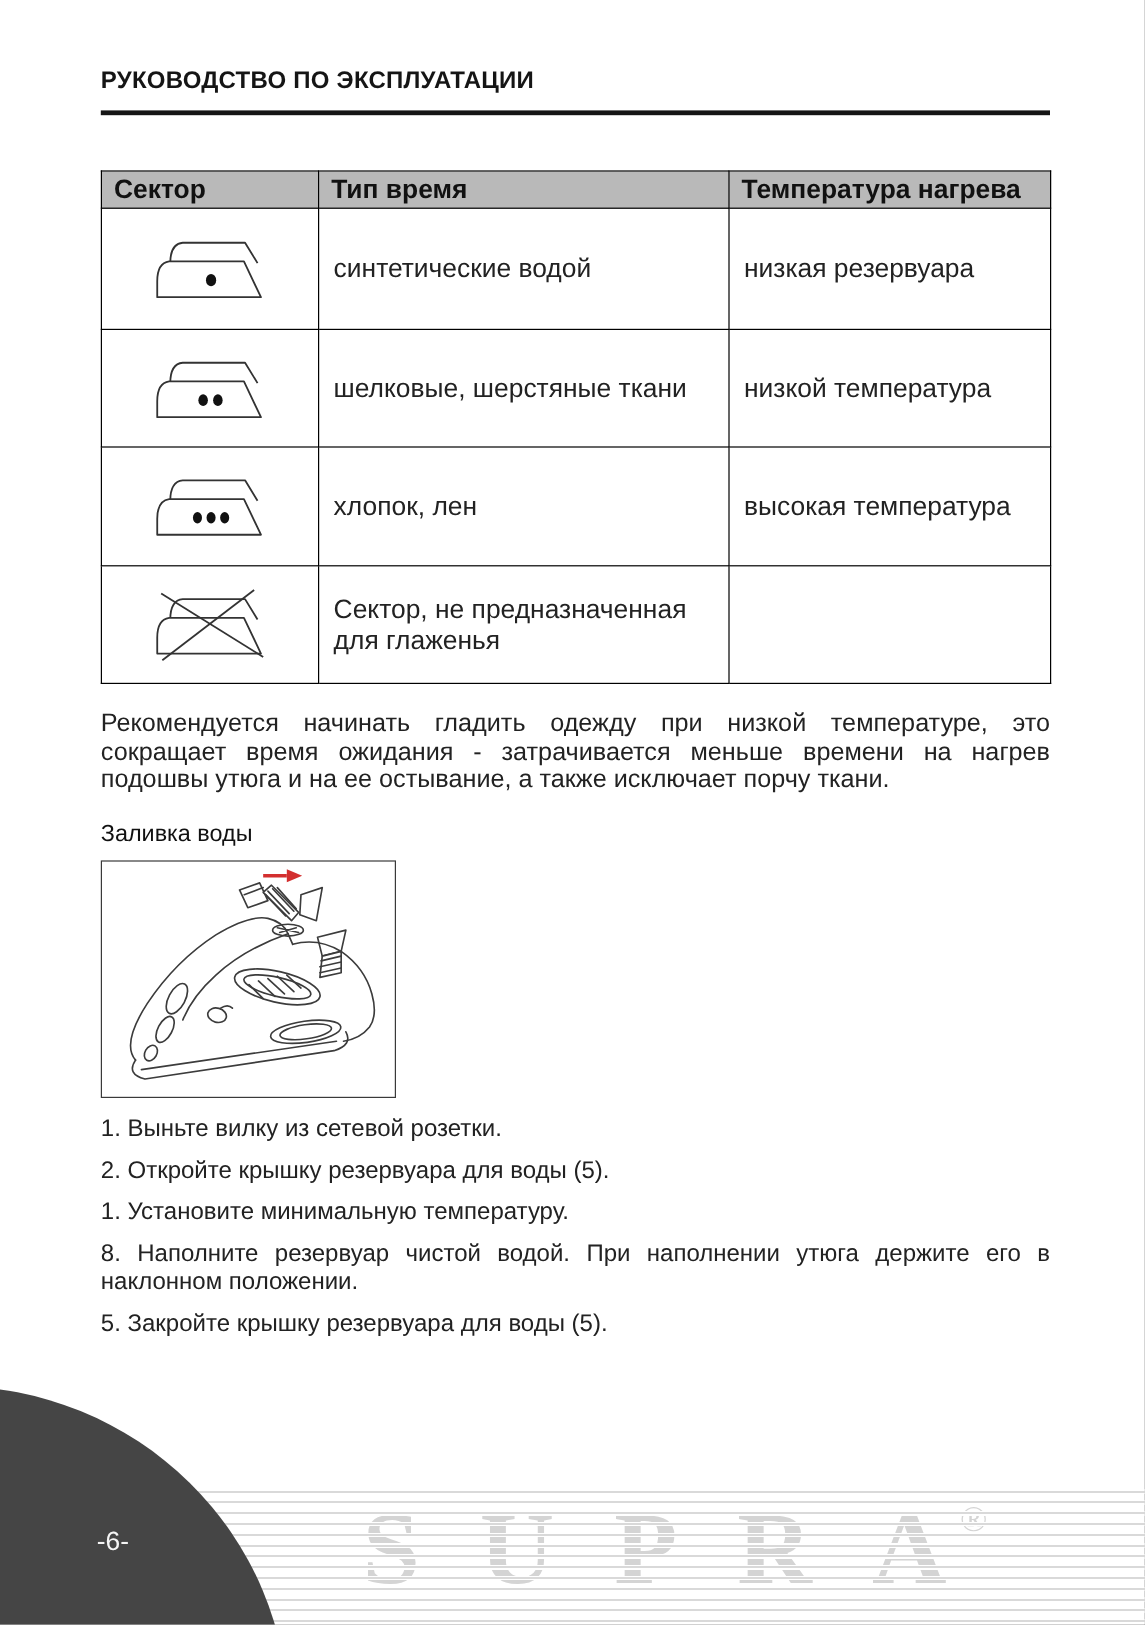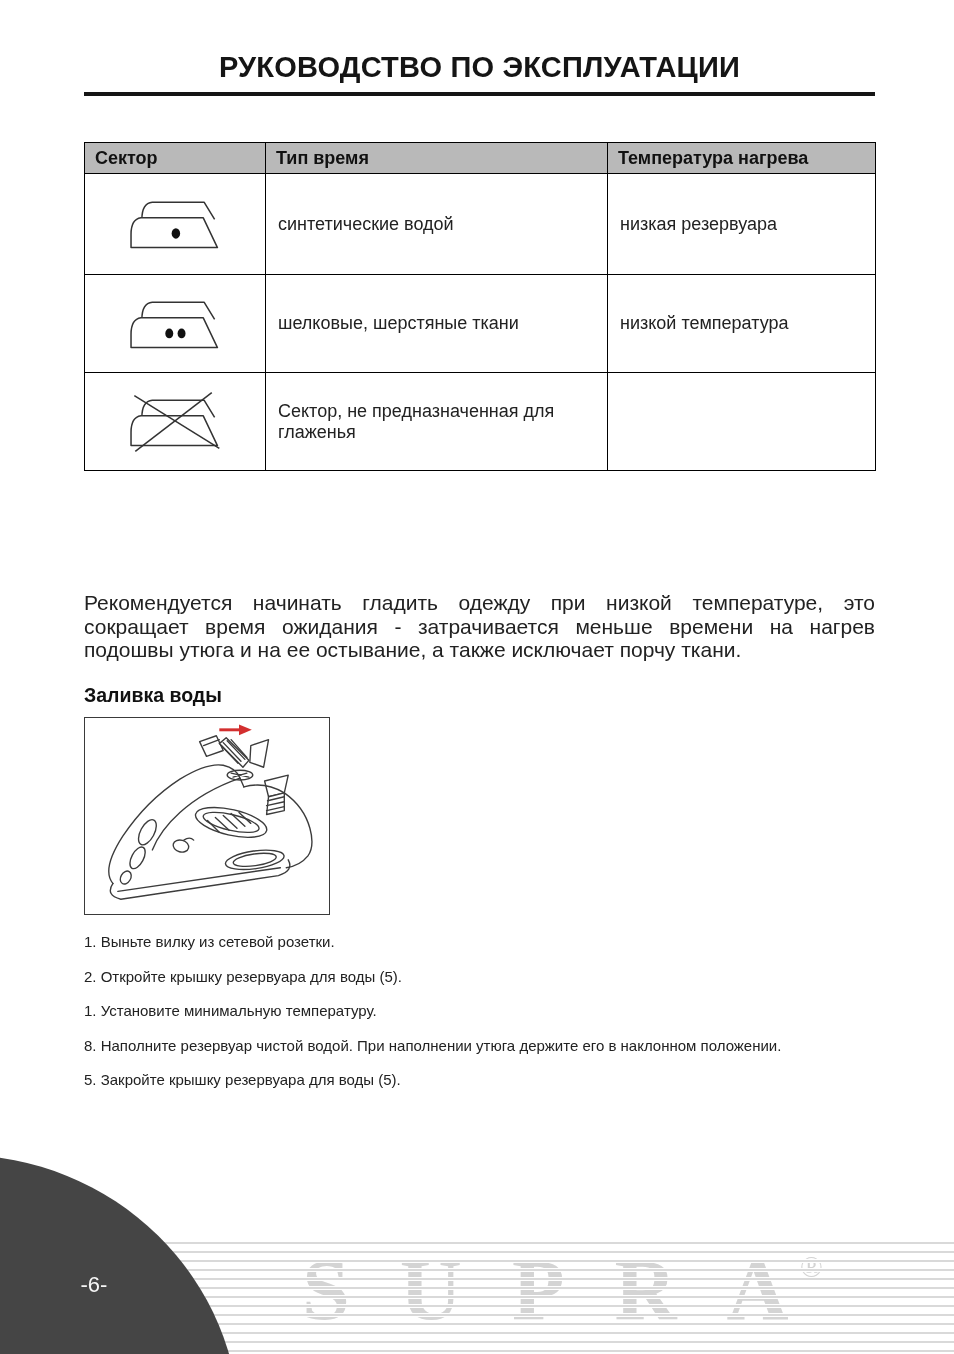--- a/index.html
+++ b/index.html
@@ -4,55 +4,55 @@
 <style>
   html,body{margin:0;padding:0;background:#888;}
   .page{
     position:relative;width:954px;height:1354px;margin:0 auto;
     background:#fff;overflow:hidden;
     font-family:"Liberation Sans",sans-serif;color:#222;
   }
   
   .doc-title{
     position:absolute;left:84px;top:52px;width:791px;
-    font-size:29px;font-weight:bold;line-height:30px;
-    text-align:center;color:#151515;letter-spacing:.2px;
+    font-size:20px;font-weight:bold;line-height:30px;
+    text-align:left;color:#151515;letter-spacing:.2px;
   }
   .title-rule{position:absolute;left:84px;top:92px;width:791px;height:3.5px;background:#151515;}
   
   table.fabric{
     position:absolute;left:84px;top:142px;width:791px;
     border-collapse:collapse;table-layout:fixed;
   }
   table.fabric th,table.fabric td{
     border:1.5px solid #000;vertical-align:middle;
-    font-size:18px;color:#222;box-sizing:border-box;
+    font-size:22px;color:#222;box-sizing:border-box;
   }
   table.fabric th{
     background:#b9b9b9;height:31px;font-weight:bold;
     text-align:left;padding:0 4px 0 10px;color:#111;
   }
   table.fabric td{padding:0 14px 0 12px;}
   td.icon-cell{text-align:center;padding:0;}
   tr.r1{height:101px}tr.r2{height:98px}tr.r3{height:99px}tr.r4{height:98px}
   
   .para{
     position:absolute;left:84px;top:575px;width:791px;
     font-size:21px;line-height:23.5px;text-align:justify;margin-top:16px;
   }
   .section-heading{
     position:absolute;left:84px;top:684px;
-    font-size:19.5px;font-weight:bold;color:#111;
+    font-size:19.5px;font-weight:normal;color:#111;
   }
   .fig-box{
     position:absolute;left:84px;top:717px;width:246px;height:198px;
     border:1.5px solid #3a3a3a;box-sizing:border-box;background:#fff;
   }
   .steps{position:absolute;left:84px;top:930px;width:791px;}
-  .steps p{margin:0 0 11px 0;font-size:15px;line-height:23.5px;}
+  .steps p{margin:0 0 11px 0;font-size:20px;line-height:23.5px;}
   .steps p.just{text-align:justify;}
   
   .supra-word{
     position:absolute;left:302px;top:1247px;z-index:2;
     font-family:"Liberation Serif",serif;font-weight:bold;
     font-size:86px;line-height:1;letter-spacing:50px;color:#d4d4d4;
     white-space:nowrap;
   }
   .supra-reg{
     position:absolute;left:800px;top:1250px;z-index:2;
@@ -122,20 +122,32 @@
         <td class="icon-cell">
           <svg viewBox="0 0 110 72" width="104" height="68">
             <use href="#iron-base" xlink:href="#iron-base"></use>
             <ellipse cx="50" cy="46" rx="4.2" ry="5.2" fill="#111"></ellipse>
             <ellipse cx="63" cy="46" rx="4.2" ry="5.2" fill="#111"></ellipse>
           </svg>
         </td>
         <td>шелковые, шерстяные ткани</td>
         <td>низкой температура</td>
       </tr>
+      <tr class="r3">
+        <td class="icon-cell">
+          <svg viewBox="0 0 110 72" width="104" height="68">
+            <use href="#iron-base" xlink:href="#iron-base"></use>
+            <ellipse cx="45" cy="46" rx="4" ry="5" fill="#111"></ellipse>
+            <ellipse cx="57" cy="46" rx="4" ry="5" fill="#111"></ellipse>
+            <ellipse cx="69" cy="46" rx="4" ry="5" fill="#111"></ellipse>
+          </svg>
+        </td>
+        <td>хлопок, лен</td>
+        <td>высокая температура</td>
+      </tr>
       <tr class="r4">
         <td class="icon-cell">
           <svg viewBox="0 0 110 72" width="104" height="68">
             <use href="#iron-base" xlink:href="#iron-base"></use>
             <line x1="13" y1="8" x2="103" y2="64" stroke="#333" stroke-width="1.6"></line>
             <line x1="95" y1="5" x2="14" y2="67" stroke="#333" stroke-width="1.6"></line>
           </svg>
         </td>
         <td>Сектор, не предназначенная для глаженья</td>
         <td></td>

